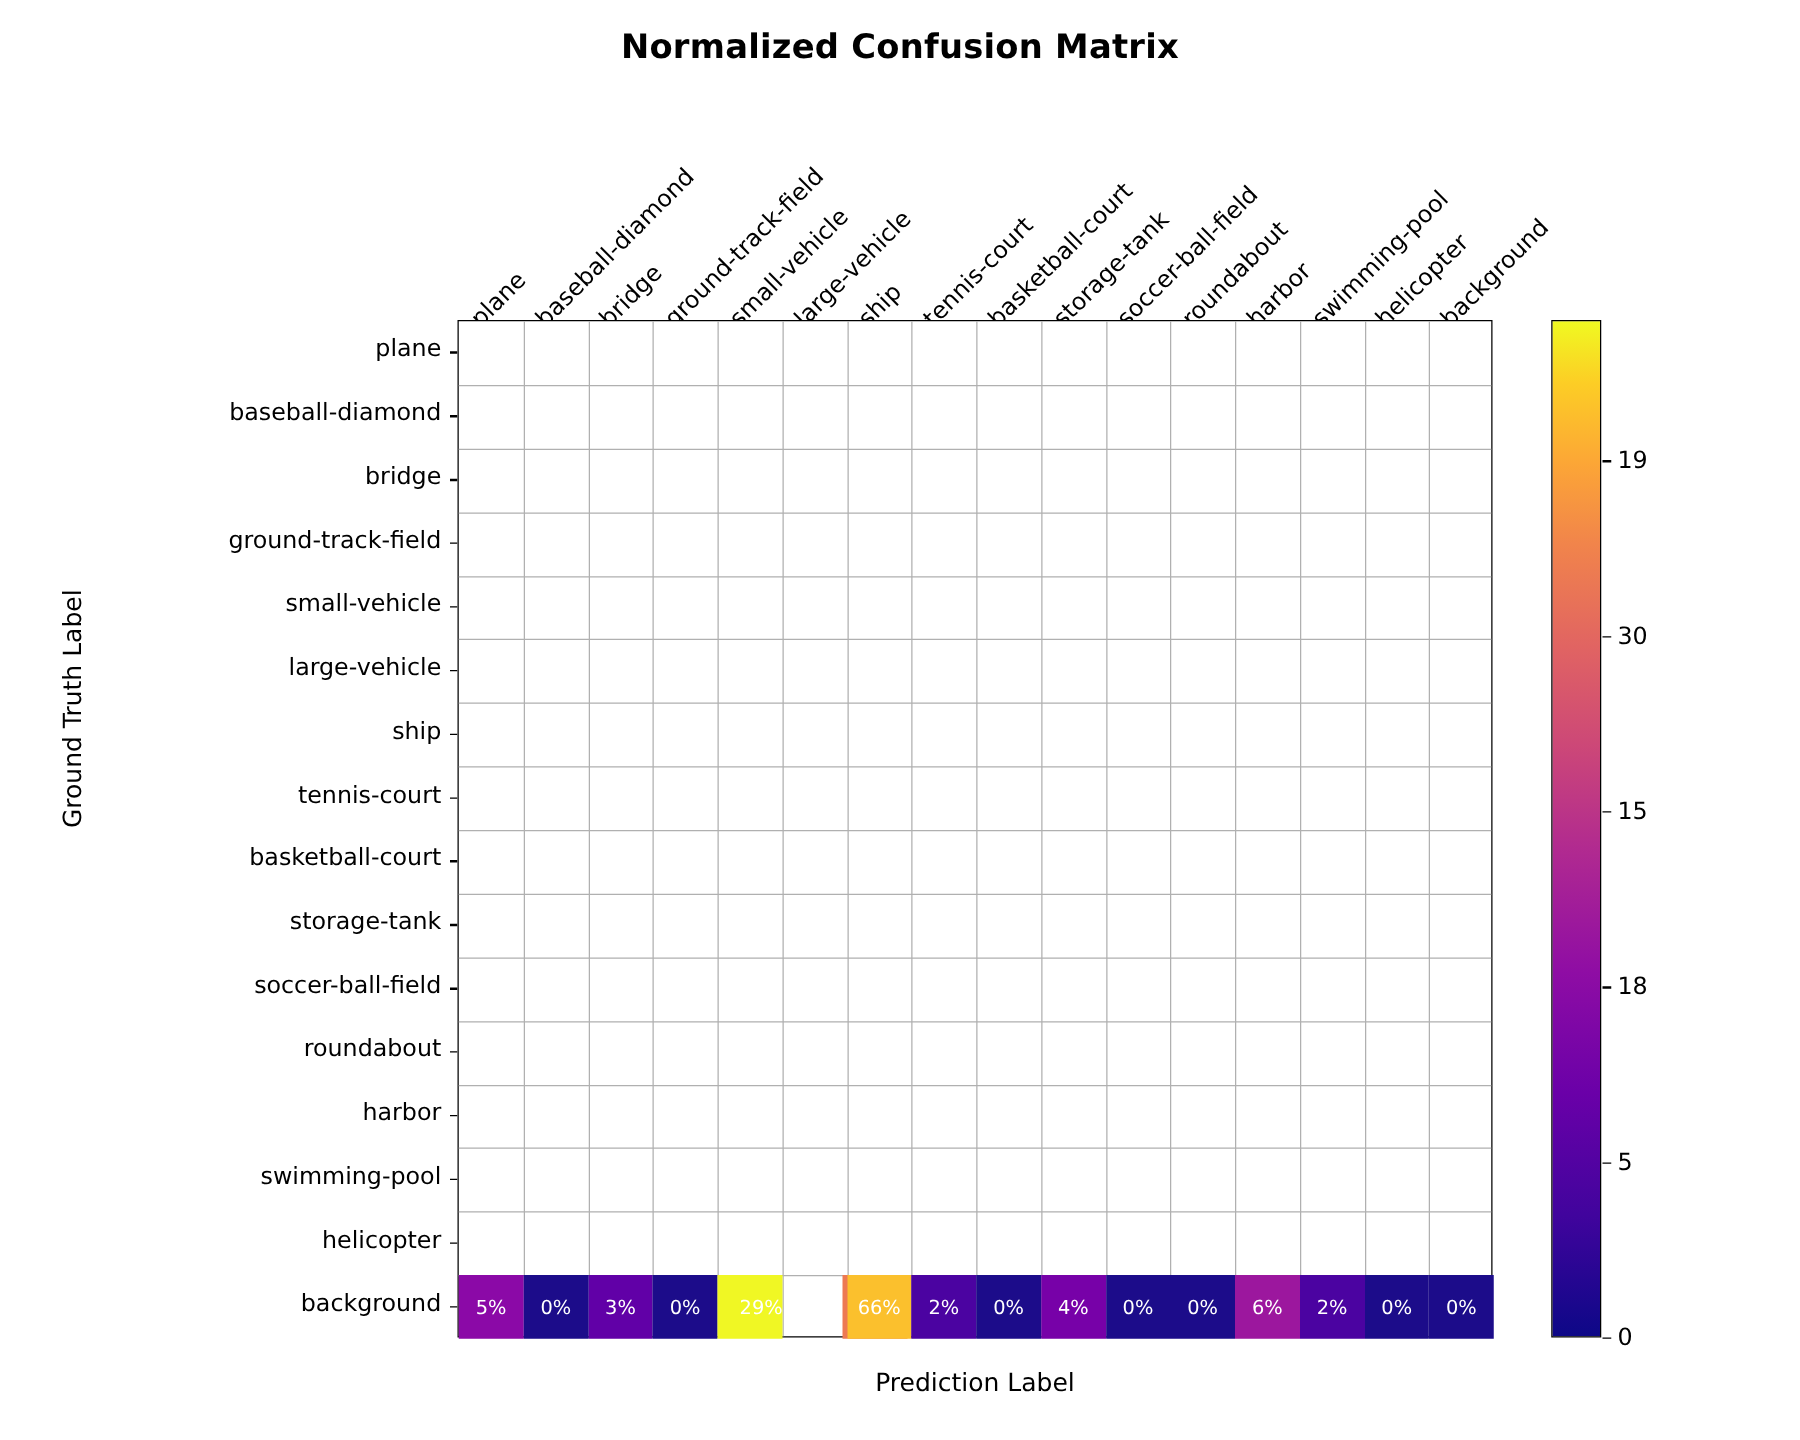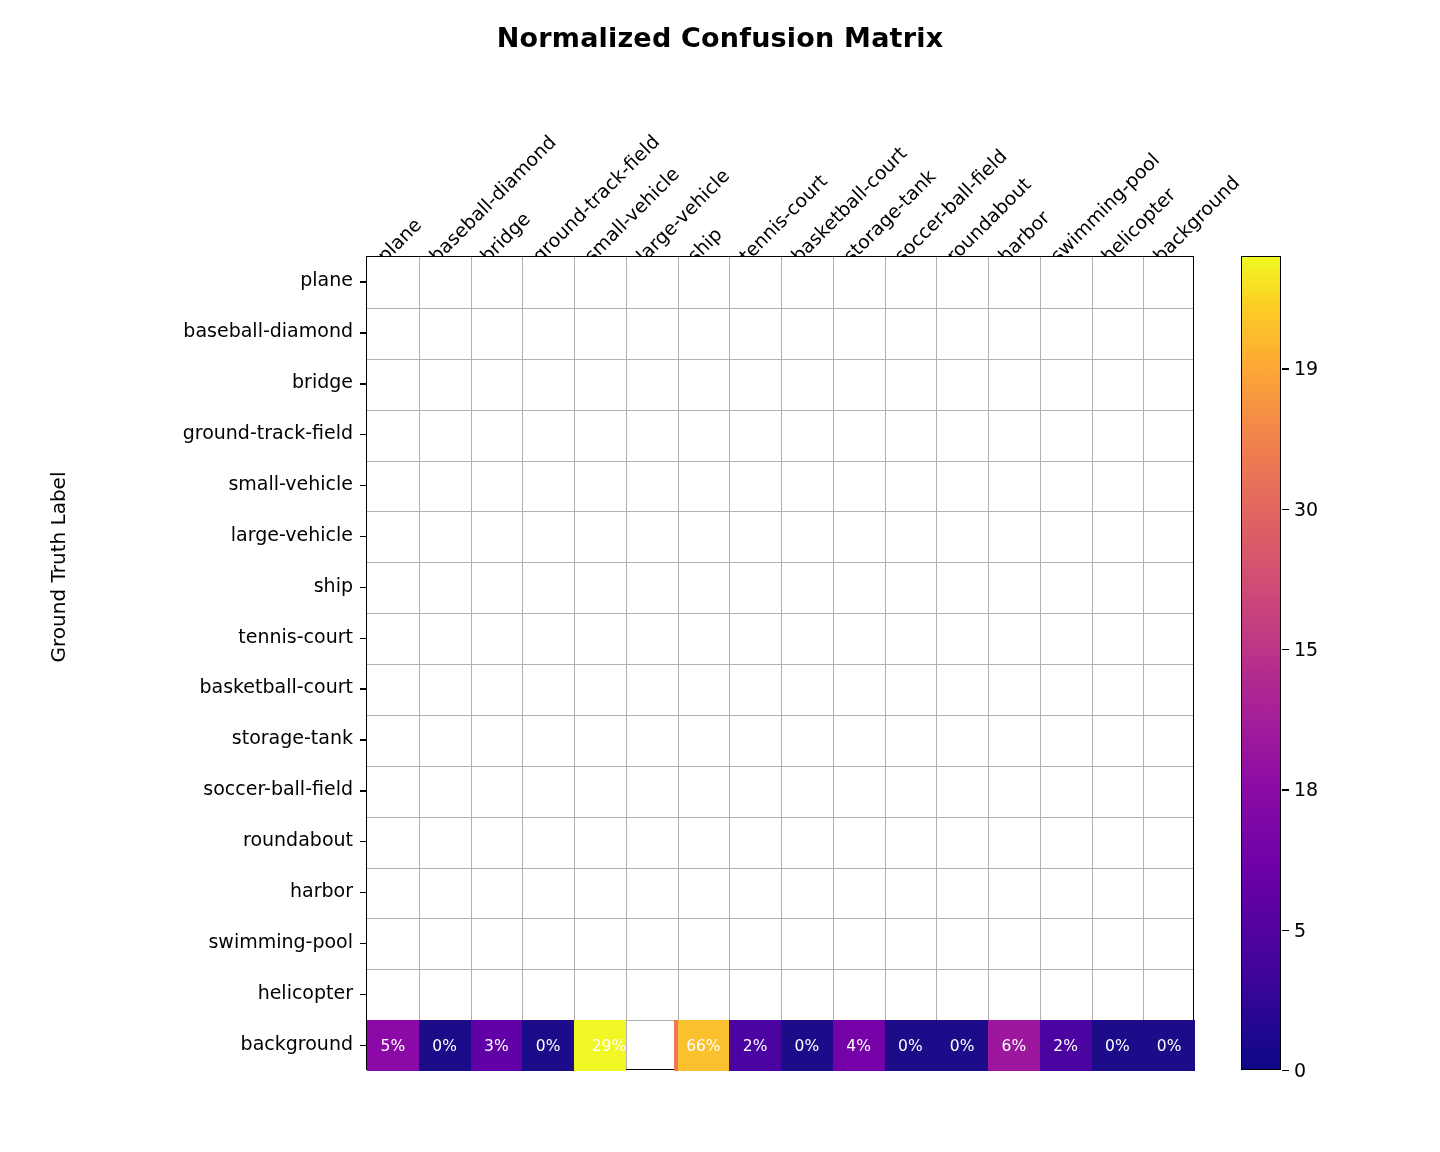--- a/index.html
+++ b/index.html
@@ -228,20 +228,21 @@
       <div class="cell" style="left: 414px; top: 763.125px; width: 51.75px; height: 50.875px; background: rgb(28, 12, 138);">0%</div>
       <div class="cell" style="left: 465.75px; top: 763.125px; width: 51.75px; height: 50.875px; background: rgb(119, 1, 168);">4%</div>
       <div class="cell" style="left: 517.5px; top: 763.125px; width: 51.75px; height: 50.875px; background: rgb(28, 12, 138);">0%</div>
       <div class="cell" style="left: 569.25px; top: 763.125px; width: 51.75px; height: 50.875px; background: rgb(28, 12, 138);">0%</div>
       <div class="cell" style="left: 621px; top: 763.125px; width: 51.75px; height: 50.875px; background: rgb(156, 23, 158);">6%</div>
       <div class="cell" style="left: 672.75px; top: 763.125px; width: 51.75px; height: 50.875px; background: rgb(75, 3, 161);">2%</div>
       <div class="cell" style="left: 724.5px; top: 763.125px; width: 51.75px; height: 50.875px; background: rgb(28, 12, 138);">0%</div>
       <div class="cell" style="left: 776.25px; top: 763.125px; width: 51.75px; height: 50.875px; background: rgb(28, 12, 138);">0%</div>
     </div>
 
+  <div id="xlabel">Prediction Label</div>
   <div id="ylabel">Ground Truth Label</div>
 
   <div id="colorbar" style="background: linear-gradient(to top, rgb(13, 8, 135) 0%, rgb(65, 4, 157) 12%, rgb(106, 0, 168) 24%, rgb(143, 13, 164) 36%, rgb(177, 42, 144) 48%, rgb(204, 71, 120) 58%, rgb(225, 100, 98) 68%, rgb(241, 132, 75) 78%, rgb(252, 166, 54) 86%, rgb(252, 206, 37) 94%, rgb(240, 249, 33) 100%);"></div>
   <div id="cb-ticks">
       <div class="cb-tick" style="top: 1070px;"></div>
       <div class="cb-label" style="top: 1070px;">0</div>
       <div class="cb-tick" style="top: 929.655px;"></div>
       <div class="cb-label" style="top: 929.655px;">5</div>
       <div class="cb-tick" style="top: 789.31px;"></div>
       <div class="cb-label" style="top: 789.31px;">18</div>

